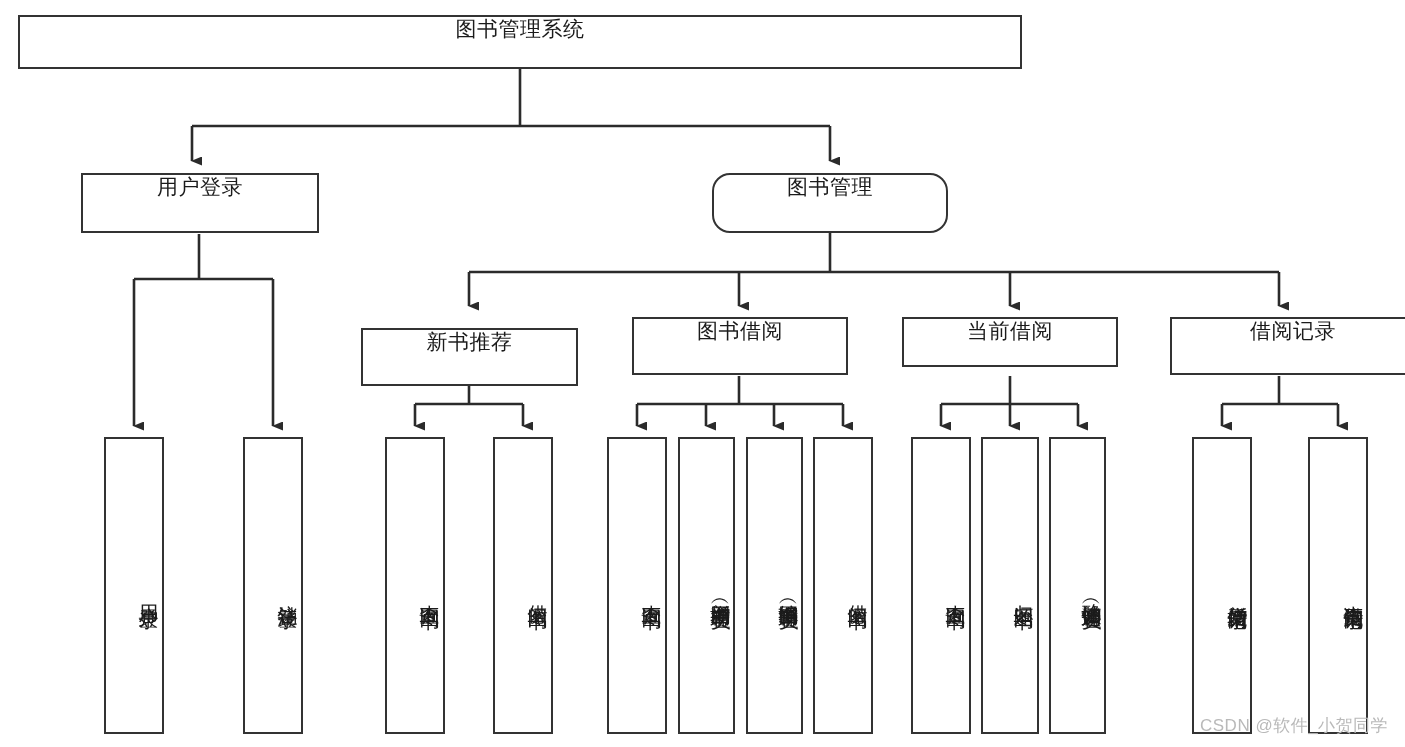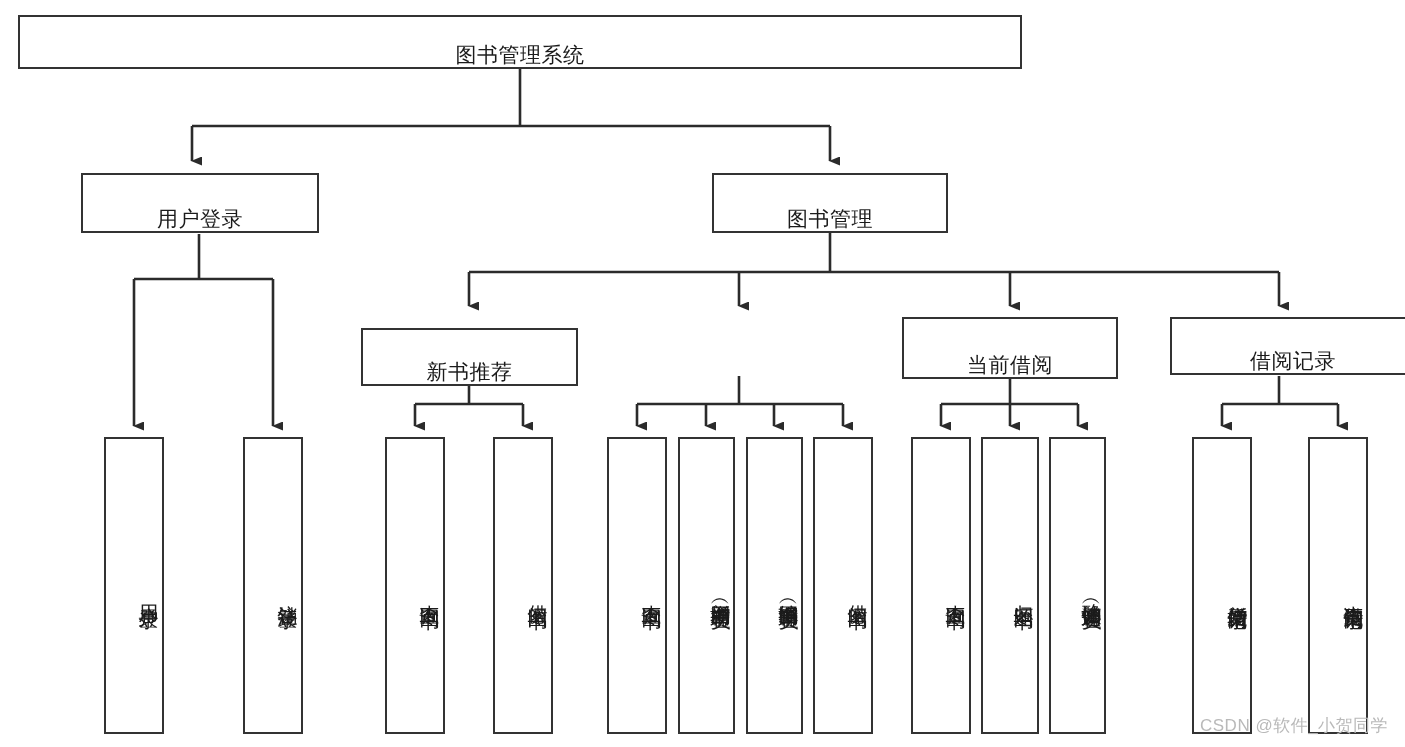--- a/index.html
+++ b/index.html
@@ -25,21 +25,21 @@
     width: 1405px;
     height: 747px;
     pointer-events: none;
   }
   .node {
     position: absolute;
     box-sizing: border-box;
     background: #ffffff;
     border: 2px solid #333333;
     display: flex;
-    align-items: flex-end;
+    align-items: flex-start;
     justify-content: center;
     text-align: center;
   }
   .node .lbl {
     display: block;
     font-size: 21px;
     line-height: 1.15;
     letter-spacing: 0.5px;
     color: #1b1b1b;
     white-space: nowrap;
@@ -128,28 +128,31 @@
     </g>
   </svg>
 
   <div class="node" style="left:18px; top:15px; width:1004px; height:54px;">
     <span class="lbl">图书管理系统</span>
   </div>
 
   <div class="node" style="left:81px; top:173px; width:238px; height:60px;">
     <span class="lbl">用户登录</span>
   </div>
-  <div class="node" style="left:712px; top:173px; width:236px; height:60px;">
+  <div class="node" style="left:712px; top:173px; width:236px; height:60px;border-radius:18px;">
     <span class="lbl">图书管理</span>
   </div>
 
   <div class="node" style="left:361px; top:317px; width:217px; height:58px;margin-top:11px;">
     <span class="lbl">新书推荐</span>
   </div>
-  <div class="node" style="left:902px; top:317px; width:216px; height:62px;">
+  <div class="node" style="left:632px; top:317px; width:216px; height:58px;">
+    <span class="lbl">图书借阅</span>
+  </div>
+  <div class="node" style="left:902px; top:317px; width:216px; height:50px;">
     <span class="lbl">当前借阅</span>
   </div>
   <div class="node" style="left:1170px; top:317px; width:246px; height:58px;">
     <span class="lbl">借阅记录</span>
   </div>
 
   <div class="node leaf" style="left:104px; top:437px; width:60px; height:297px;">
     <span class="lbl">用户登录</span>
   </div>
   <div class="node leaf" style="left:243px; top:437px; width:60px; height:297px;">

